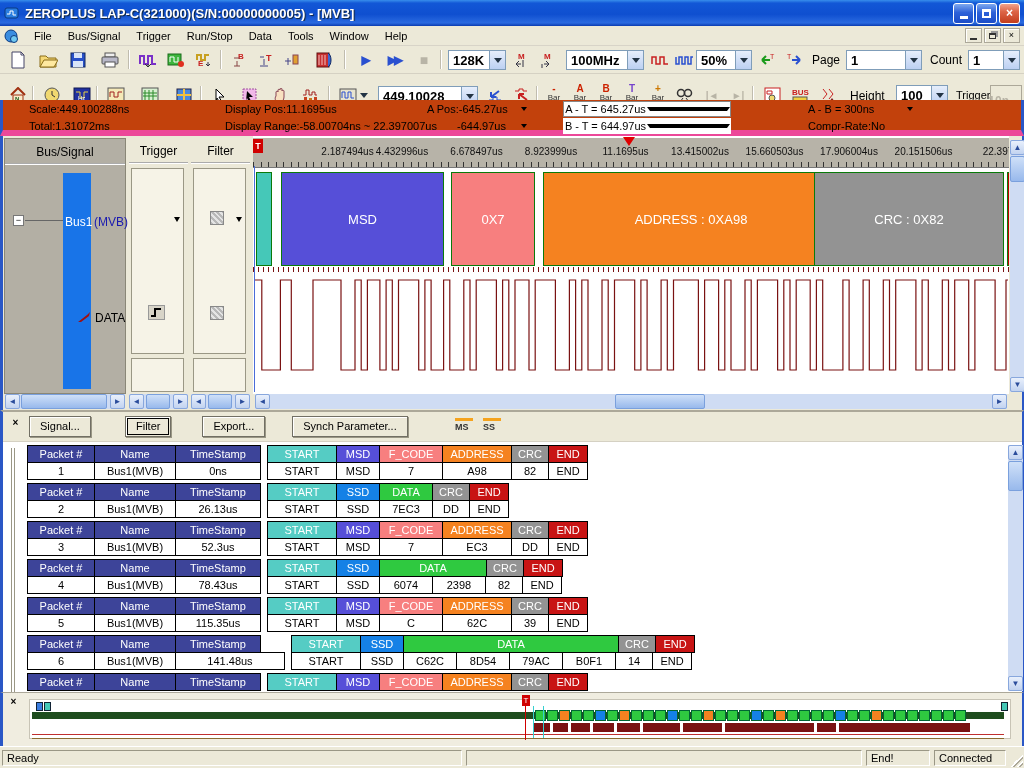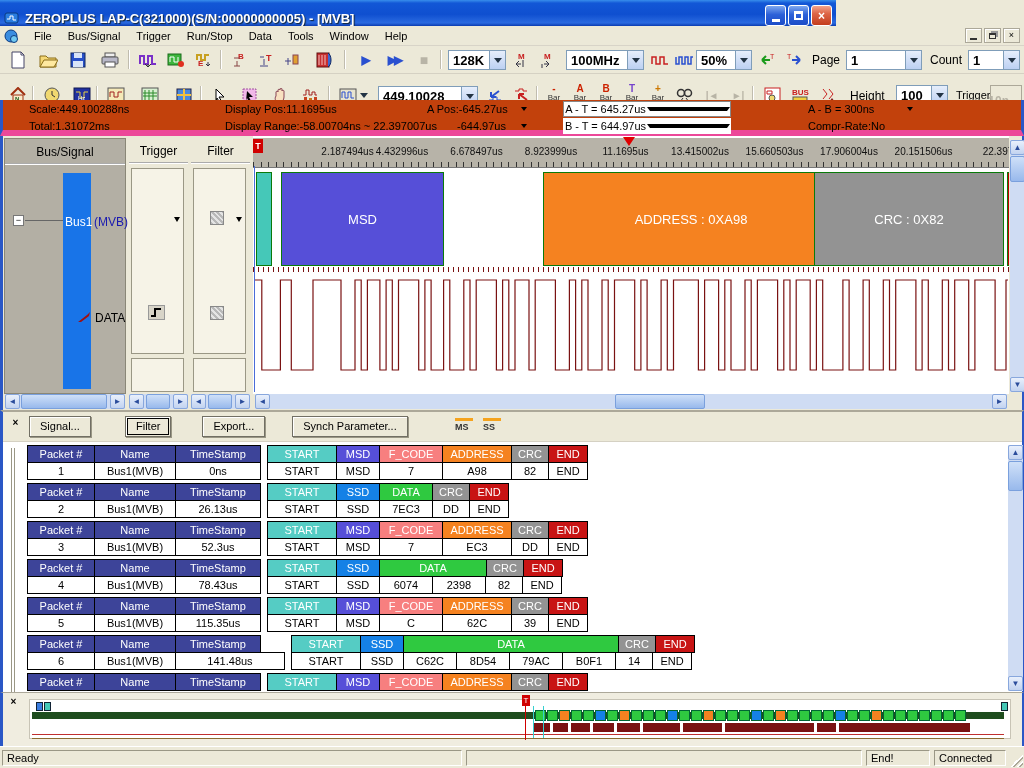--- a/index.html
+++ b/index.html
@@ -1,23 +1,23 @@
 <!DOCTYPE html>
 <html><head>
 <meta charset="utf-8">
 <style>
   * { margin:0; padding:0; box-sizing:border-box; }
   html,body { width:1024px; height:768px; overflow:hidden; }
   body { font-family:"Liberation Sans", sans-serif; font-size:11px; background:#ece9d8; color:#000; }
   #stage { position:relative; width:1024px; height:768px; overflow:hidden; background:#ece9d8; }
 
   
-  #titlebar { position:absolute; left:0; top:0; width:836px; height:26px;
+  #titlebar { position:absolute; left:0; top:0; width:1024px; height:26px;
     background:linear-gradient(180deg,#388eec 0%,#1257d6 12%,#0f4fd0 55%,#2a6ae0 88%,#0a3bb0 100%);
-    display:flex; align-items:flex-end; padding:0 4px; }
+    display:flex; align-items:center; padding:0 4px; }
   #titlebar .apptitle { color:#fff; font-weight:bold; font-size:13px; text-shadow:1px 1px 1px #123; margin-left:5px; flex:1;
     white-space:nowrap; overflow:hidden; }
   .appicon { width:16px; height:16px; display:inline-block; }
   .winbtn { width:21px; height:21px; margin-left:2px; border-radius:3px; border:1px solid #fff;
     background:linear-gradient(180deg,#7da8ef,#2d61d8 45%,#1b4cc8); color:#fff; font-size:12px; font-weight:bold;
     display:flex; align-items:center; justify-content:center; line-height:1; }
   .winbtn.close { background:linear-gradient(180deg,#f2a38b,#dd6547 40%,#c33d1d); }
   .winbtn .mini { display:block; width:8px; height:3px; background:#fff; margin-top:9px; }
   .winbtn .maxi { display:block; width:9px; height:9px; border:2px solid #fff; border-top-width:3px; }
 
@@ -573,20 +573,21 @@
           <span class="lbl" style="left: 447px;">13.415002us</span>
           <span class="lbl" style="left: 521.5px;">15.660503us</span>
           <span class="lbl" style="left: 596px;">17.906004us</span>
           <span class="lbl" style="left: 670.5px;">20.151506us</span>
           <span class="lbl" style="left: 745px;">22.397</span>
         </div>
       <div id="rulermarker" style="left: 370px;"></div>
       <div id="busrow">
           <div class="busseg" style="left: 3px; width: 16px; background: rgb(69, 200, 184);"></div>
           <div class="busseg" style="left: 28px; width: 163px; background: rgb(86, 79, 216);">MSD</div>
+          <div class="busseg" style="left: 198px; width: 84px; background: rgb(247, 127, 127);">0X7</div>
           <div class="busseg" style="left: 290px; width: 296px; background: rgb(245, 130, 32);">ADDRESS : 0XA98</div>
           <div class="busseg" style="left: 561px; width: 190px; background: rgb(147, 147, 147);">CRC : 0X82</div>
           <div class="busseg" style="left: 754px; width: 12px; background: rgb(192, 0, 0);"></div>
         </div>
       <div id="busticks"></div>
       <svg id="wavesvg" width="756" height="118">
           <path d="M1 6 H8.8 V96 H27.4 V6 H38.3 V96 H60.0 V6 H88.0 V96 H102.0 V6 H108.2 V96 H114.4 V6 H126.9 V96 H133.1 V6 H139.3 V96 H145.5 V6 H165.7 V96 H171.9 V6 H178.1 V96 H190.6 V6 H196.8 V96 H210.8 V6 H217.0 V96 H223.2 V6 H243.4 V96 H249.6 V6 H255.8 V96 H262.0 V6 H276.0 V96 H282.2 V6 H302.4 V96 H316.4 V6 H322.6 V96 H328.8 V6 H335.0 V96 H349.0 V6 H355.2 V96 H361.5 V6 H381.7 V96 H387.9 V6 H394.1 V96 H408.1 V6 H414.3 V96 H420.5 V6 H445.4 V96 H451.6 V6 H465.6 V96 H471.8 V6 H478.0 V96 H492.0 V6 H498.2 V96 H504.4 V6 H524.6 V96 H530.8 V6 H537.0 V96 H543.2 V6 H557.2 V96 H563.4 V6 H569.7 V96 H589.9 V6 H596.1 V96 H610.1 V6 H616.3 V96 H630.3 V6 H636.5 V96 H642.7 V6 H662.9 V96 H669.1 V6 H675.3 V96 H689.3 V6 H695.5 V96 H701.7 V6 H715.7 V96 H721.9 V6 H742.1 V96 H753.0 V6 H755" fill="none" stroke="#7a1212" stroke-width="1.2"></path>
         </svg>
       <div id="wavecursor"></div>
     </div>

